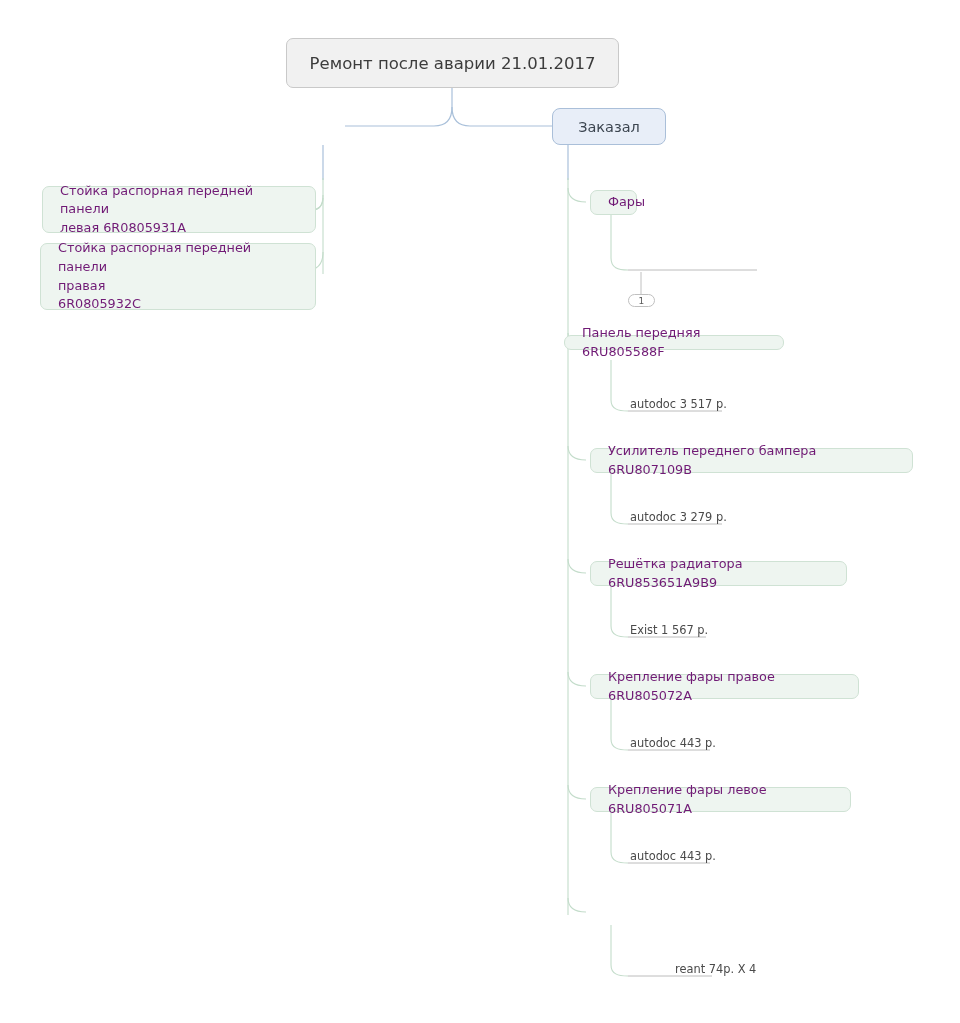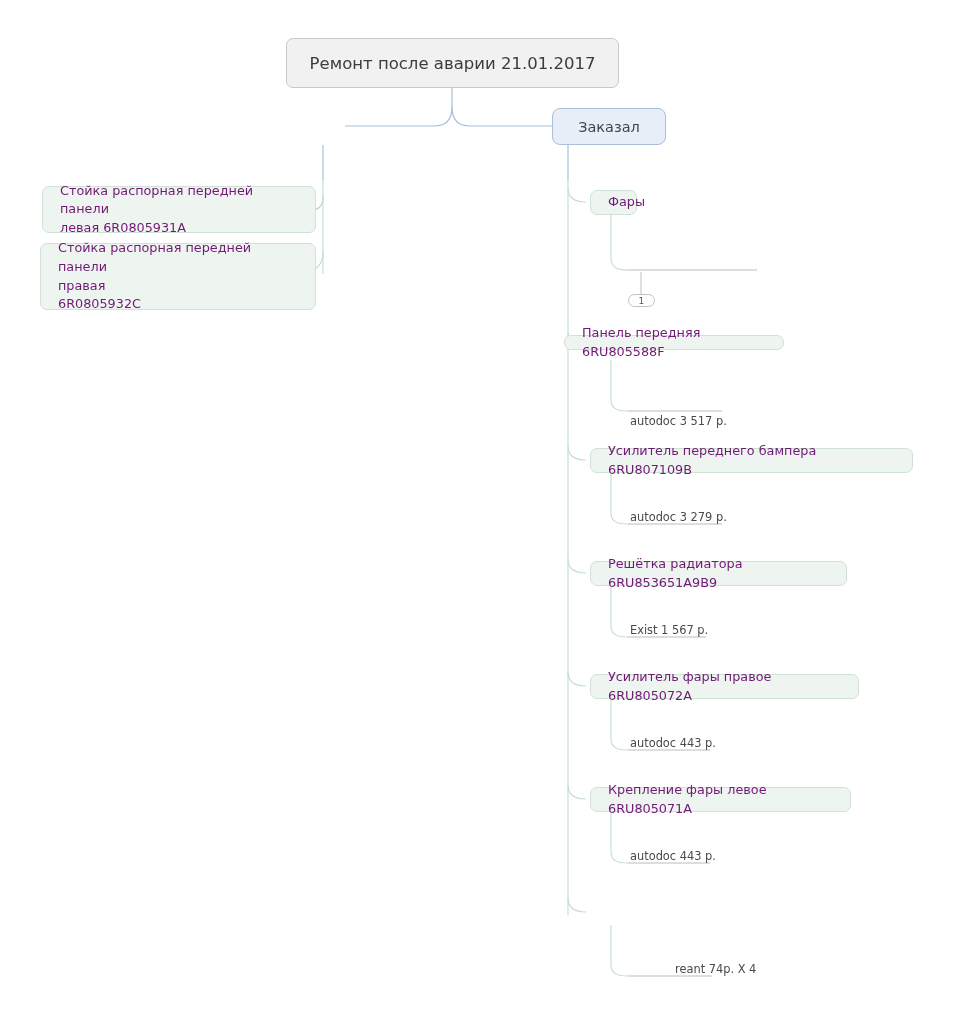--- a/index.html
+++ b/index.html
@@ -180,40 +180,40 @@
   <div class="node node-green" style="left:590px; top:190px; width:47px; height:25px;">
     <span>Фары</span>
   </div>
   <div class="badge" style="left:628px; top:294px; width:27px; height:13px;">
     <span>1</span>
   </div>
 
   <div class="node node-green" style="left:564px; top:335px; width:220px; height:15px;">
     <span>Панель передняя 6RU805588F</span>
   </div>
-  <div class="leaf" style="left:630px; top:393px; width:200px; height:20px;margin-top:17px;">
+  <div class="leaf" style="left:630px; top:393px; width:200px; height:20px;">
     <span>autodoc 3 517 р.</span>
   </div>
 
   <div class="node node-green" style="left:590px; top:448px; width:323px; height:25px;">
     <span>Усилитель переднего бампера 6RU807109B</span>
   </div>
   <div class="leaf" style="left:630px; top:506px; width:200px; height:20px;">
     <span>autodoc 3 279 р.</span>
   </div>
 
   <div class="node node-green" style="left:590px; top:561px; width:257px; height:25px;">
     <span>Решётка радиатора 6RU853651A9B9</span>
   </div>
   <div class="leaf" style="left:630px; top:619px; width:200px; height:20px;">
     <span>Exist 1 567 р.</span>
   </div>
 
   <div class="node node-green" style="left:590px; top:674px; width:269px; height:25px;">
-    <span>Усилитель фары правое 6RU805072A</span>
+    <span>Крепление фары правое 6RU805072A</span>
   </div>
   <div class="leaf" style="left:630px; top:732px; width:200px; height:20px;">
     <span>autodoc 443 р.</span>
   </div>
 
   <div class="node node-green" style="left:590px; top:787px; width:261px; height:25px;">
     <span>Крепление фары левое 6RU805071A</span>
   </div>
   <div class="leaf" style="left:630px; top:845px; width:200px; height:20px;">
     <span>autodoc 443 р.</span>

